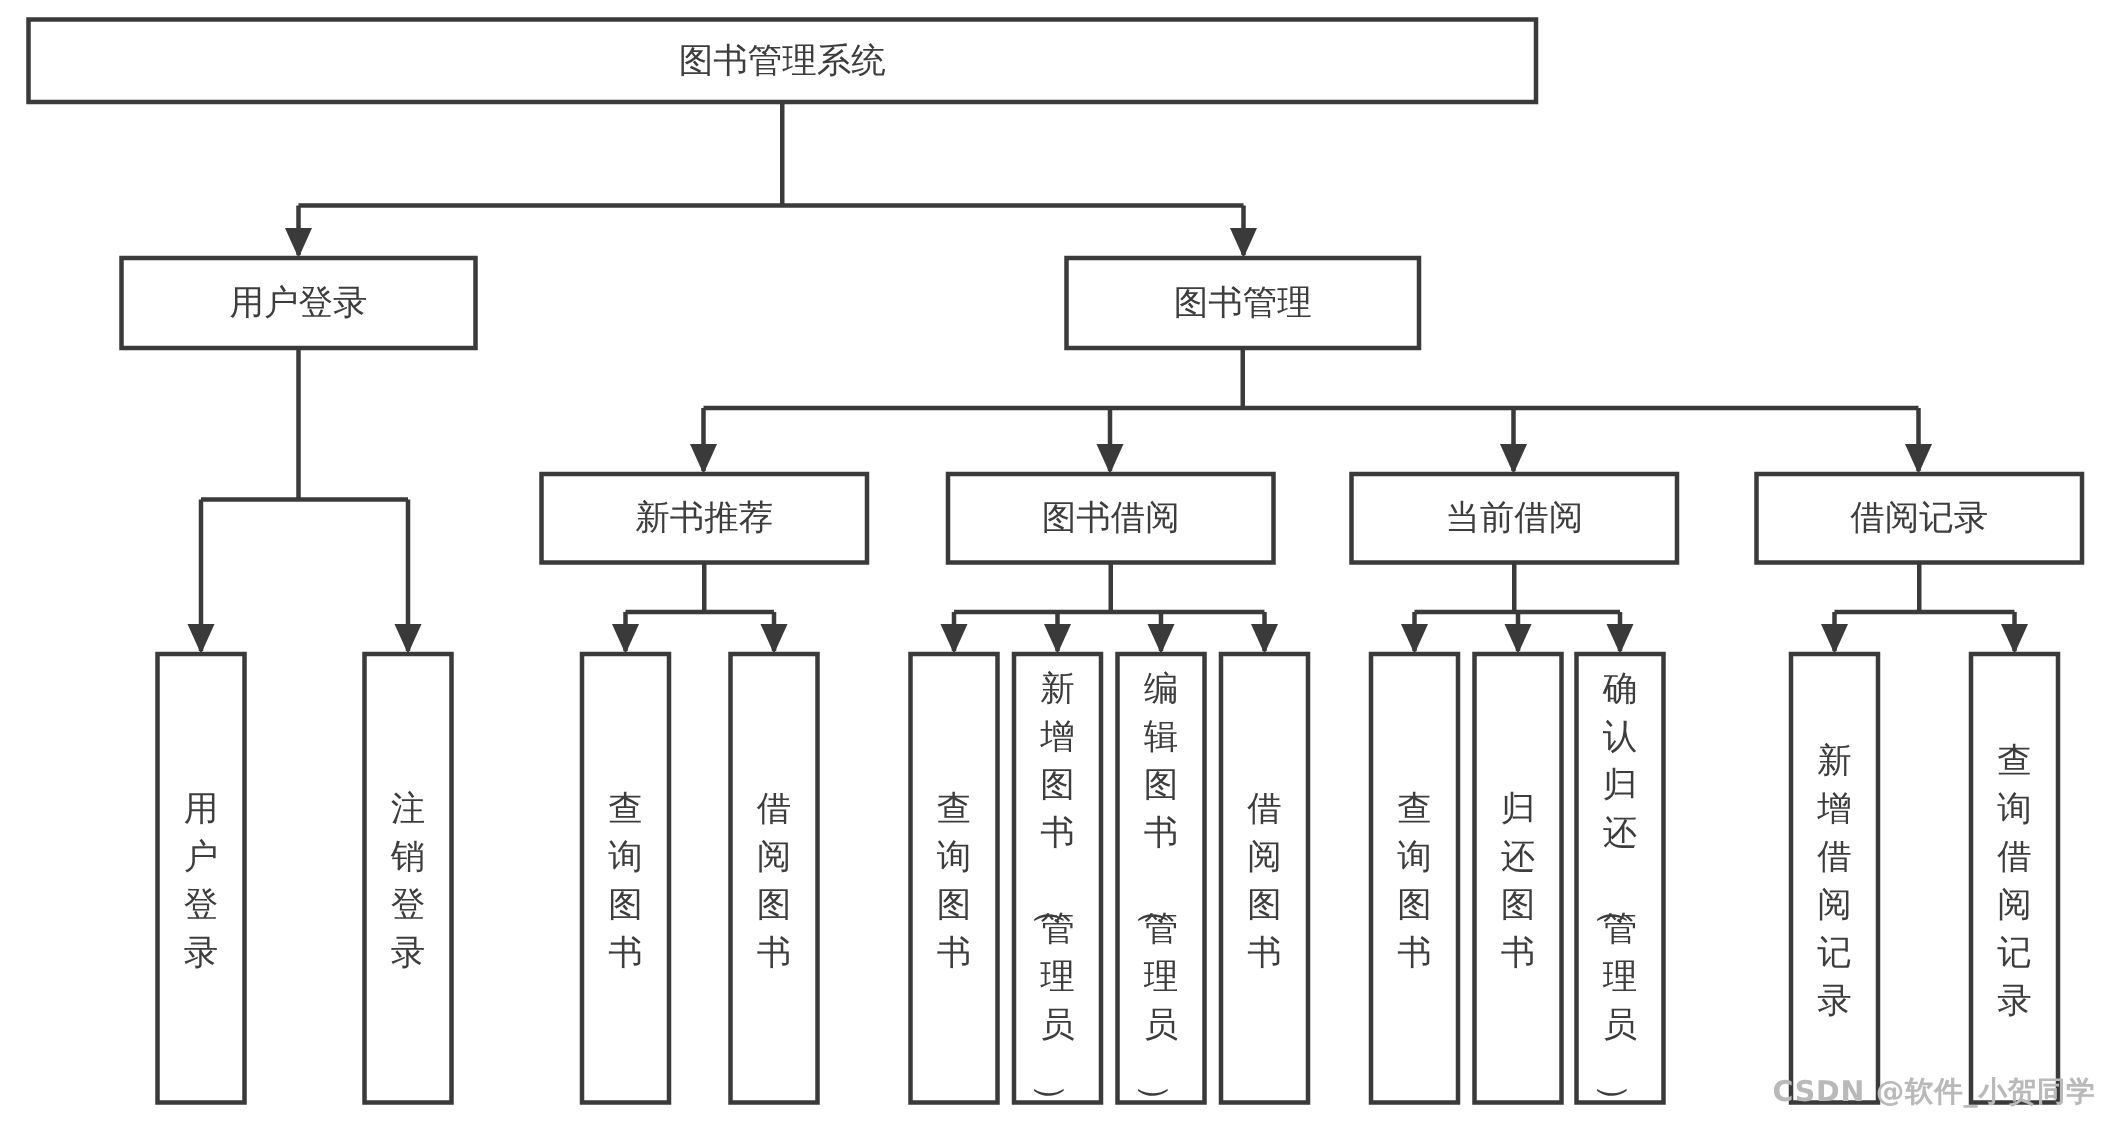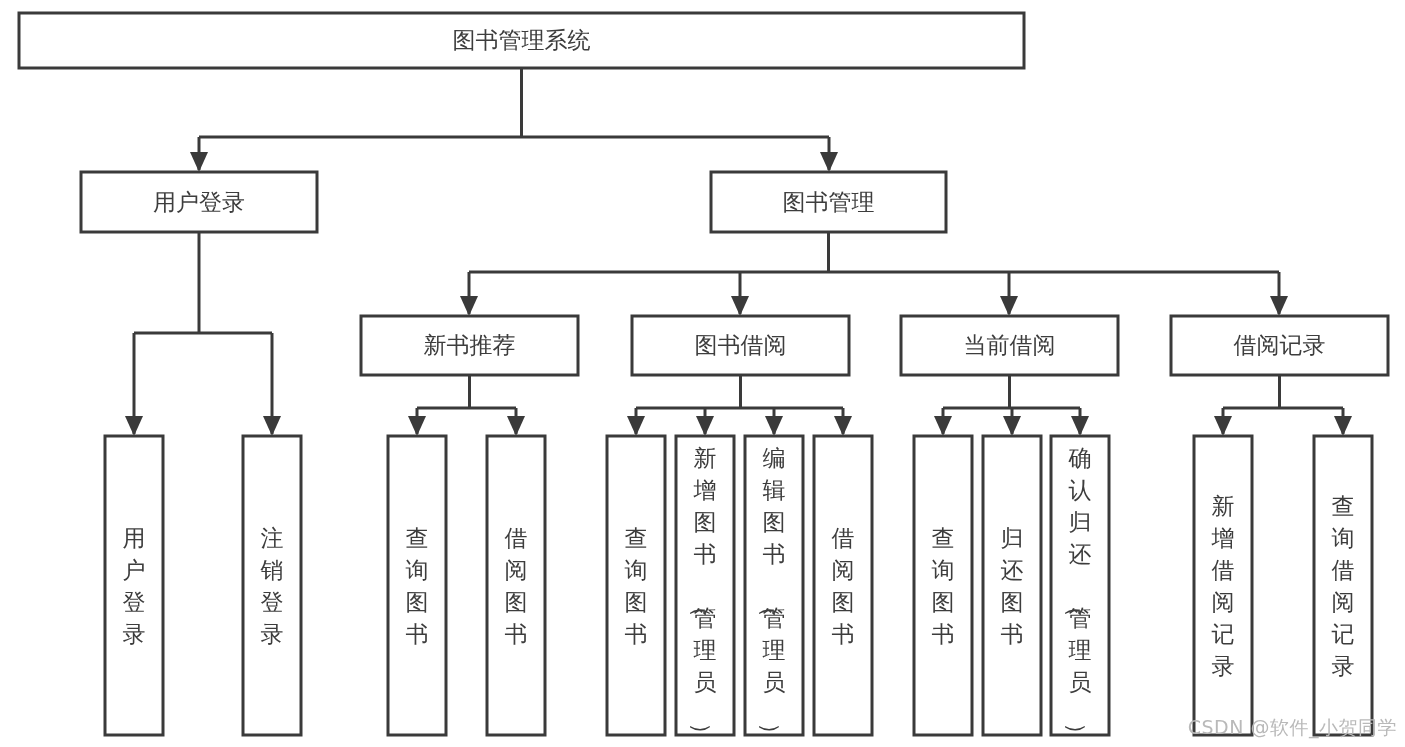--- a/index.html
+++ b/index.html
@@ -64,20 +64,21 @@
   .watermark-text {
     position: absolute;
     right: 8px;
     bottom: 6px;
     font-family: "DejaVu Sans", "Liberation Sans", sans-serif;
     font-size: 19px;
     color: #b9b9b9;
     white-space: nowrap;
     letter-spacing: 0.5px;
     user-select: none;
+    font-weight: bold;
   }
 </style>
 </head>
 <body>
 
 <div id="diagram-root">
   <svg id="diagram-svg" viewBox="0 0 1405 747">
     <g id="edges-layer">
         <line x1="521.5" y1="68" x2="521.5" y2="137" class="edge-line"></line>
         <line x1="199" y1="137" x2="829" y2="137" class="edge-line"></line>

